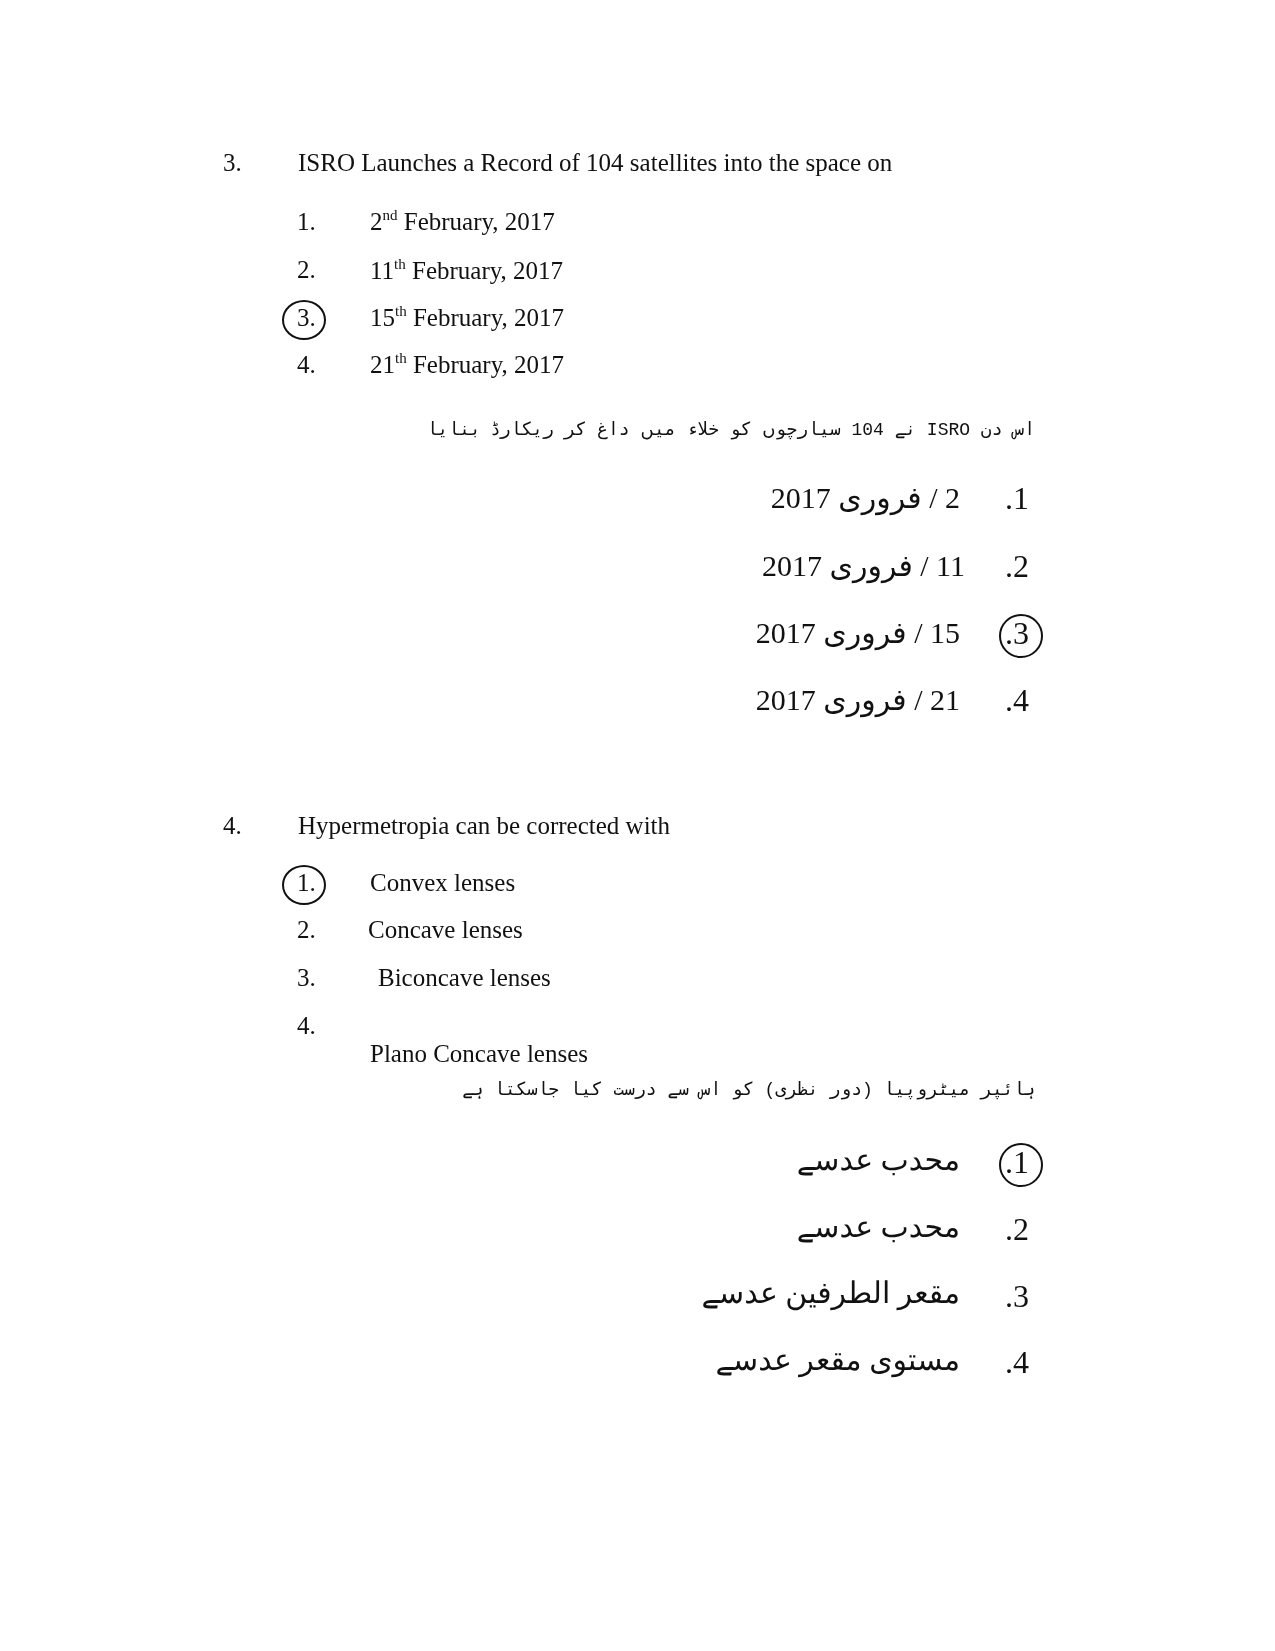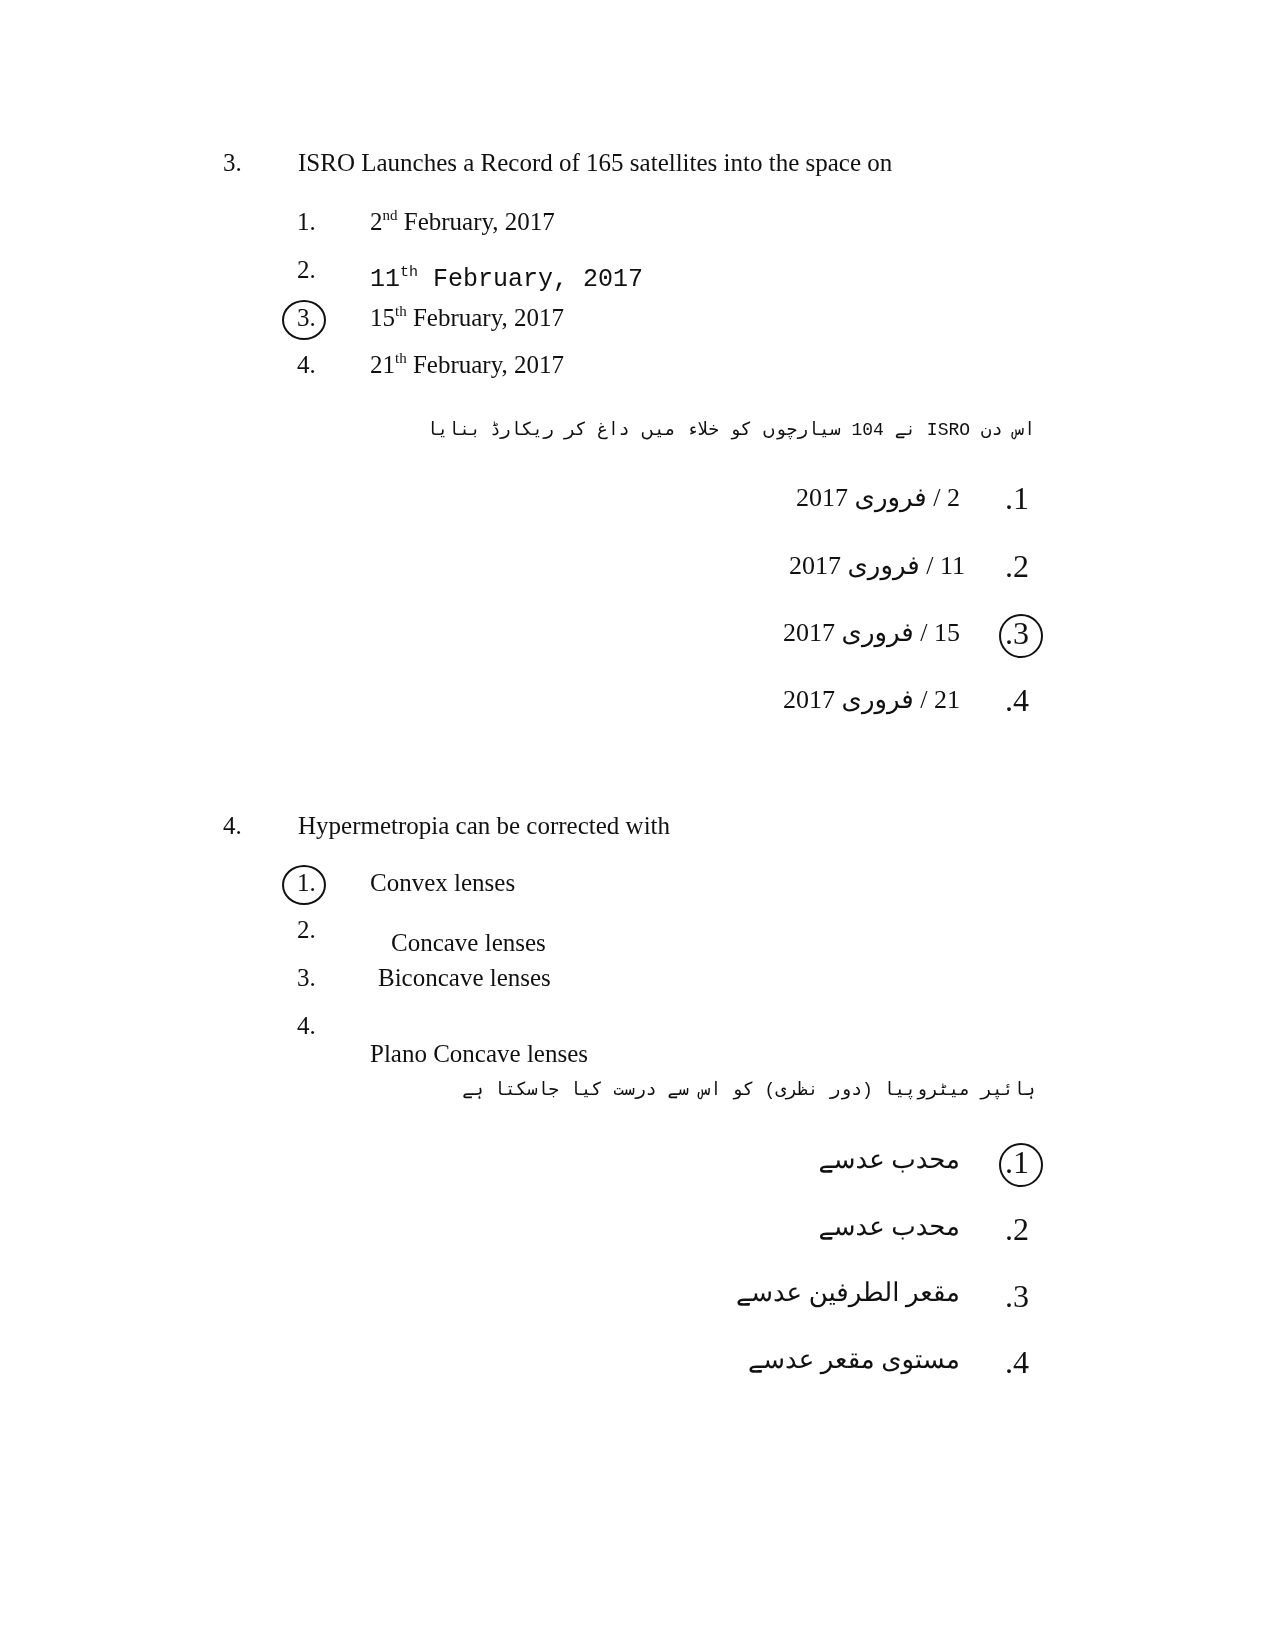--- a/index.html
+++ b/index.html
@@ -5,36 +5,36 @@
     html, body { margin: 0; padding: 0; background: #ffffff; }
     body {
       width: 1275px; height: 1651px; position: relative; overflow: hidden;
       font-family: "Liberation Serif", "DejaVu Serif", serif; color: #111111;
     }
     .abs { position: absolute; white-space: nowrap; }
     .en { font-size: 25px; line-height: 30px; }
     .num { font-size: 25px; line-height: 30px; }
     .ur { font-family: Liberation Mono, monospace; direction: rtl; font-size: 18px; line-height: 40px; text-align: right; }
     .ur-num { font-size: 32px; line-height: 40px; font-family: "Liberation Serif", serif; direction: ltr; }
-    .ur-opt { font-size: 26px; line-height: 40px; text-align: right; direction: rtl; }
+    .ur-opt { font-size: 30px; line-height: 40px; text-align: right; direction: rtl; }
     .circle { border: 2px solid #111; border-radius: 50%; }
     sup { font-size: 15px; vertical-align: 10px; line-height: 0; }
   </style>
 </head>
 <body>
 
 <div class="abs en" style="left:223px; top:148px;">3.</div>
-<div class="abs en" style="left:298px; top:148px;">ISRO Launches a Record of 165 satellites into the space on</div>
+<div class="abs en" style="left:298px; top:148px;">ISRO Launches a Record of 104 satellites into the space on</div>
 
 <div>
   <div class="abs num" style="left:297px; top:207px;">1.</div>
   <div class="abs en" style="left:370px; top:207px;"><span>2</span><sup>nd</sup><span> February, 2017</span></div>
 
   <div class="abs num" style="left:297px; top:255px;">2.</div>
-  <div class="abs en" style="left:370px; top:265px;font-family:Liberation Mono, monospace;"><span>11</span><sup>th</sup><span> February, 2017</span></div>
+  <div class="abs en" style="left:370px; top:256px;"><span>11</span><sup>th</sup><span> February, 2017</span></div>
 
   <div class="abs circle" style="left:282px; top:300px; width:40px; height:36px;"></div>
   <div class="abs num" style="left:297px; top:303px;">3.</div>
   <div class="abs en" style="left:370px; top:303px;"><span>15</span><sup>th</sup><span> February, 2017</span></div>
 
   <div class="abs num" style="left:297px; top:350px;">4.</div>
   <div class="abs en" style="left:370px; top:350px;"><span>21</span><sup>th</sup><span> February, 2017</span></div>
 </div>
 
 <div class="abs ur" style="right:240px; top:410px; width:560px;">اس دن ISRO نے 104 سیارچوں کو خلاء میں داغ کر ریکارڈ بنایا</div>
@@ -56,21 +56,21 @@
 
 <div class="abs en" style="left:223px; top:811px;">4.</div>
 <div class="abs en" style="left:298px; top:811px;">Hypermetropia can be corrected with</div>
 
 <div>
   <div class="abs circle" style="left:282px; top:865px; width:40px; height:36px;"></div>
   <div class="abs num" style="left:297px; top:868px;">1.</div>
   <div class="abs en" style="left:370px; top:868px;">Convex lenses</div>
 
   <div class="abs num" style="left:297px; top:915px;">2.</div>
-  <div class="abs en" style="left:391px; top:915px;margin-top:13px;">Concave lenses</div>
+  <div class="abs en" style="left:368px; top:915px;">Concave lenses</div>
 
   <div class="abs num" style="left:297px; top:963px;">3.</div>
   <div class="abs en" style="left:370px; top:963px;margin-left:8px;">Biconcave lenses</div>
 
   <div class="abs num" style="left:297px; top:1011px;">4.</div>
   <div class="abs en" style="left:370px; top:1011px;margin-top:28px;">Plano Concave lenses</div>
 </div>
 
 <div class="abs ur" style="right:240px; top:1070px; width:480px;">ہائپر میٹروپیا (دور نظری) کو اس سے درست کیا جاسکتا ہے</div>
 

